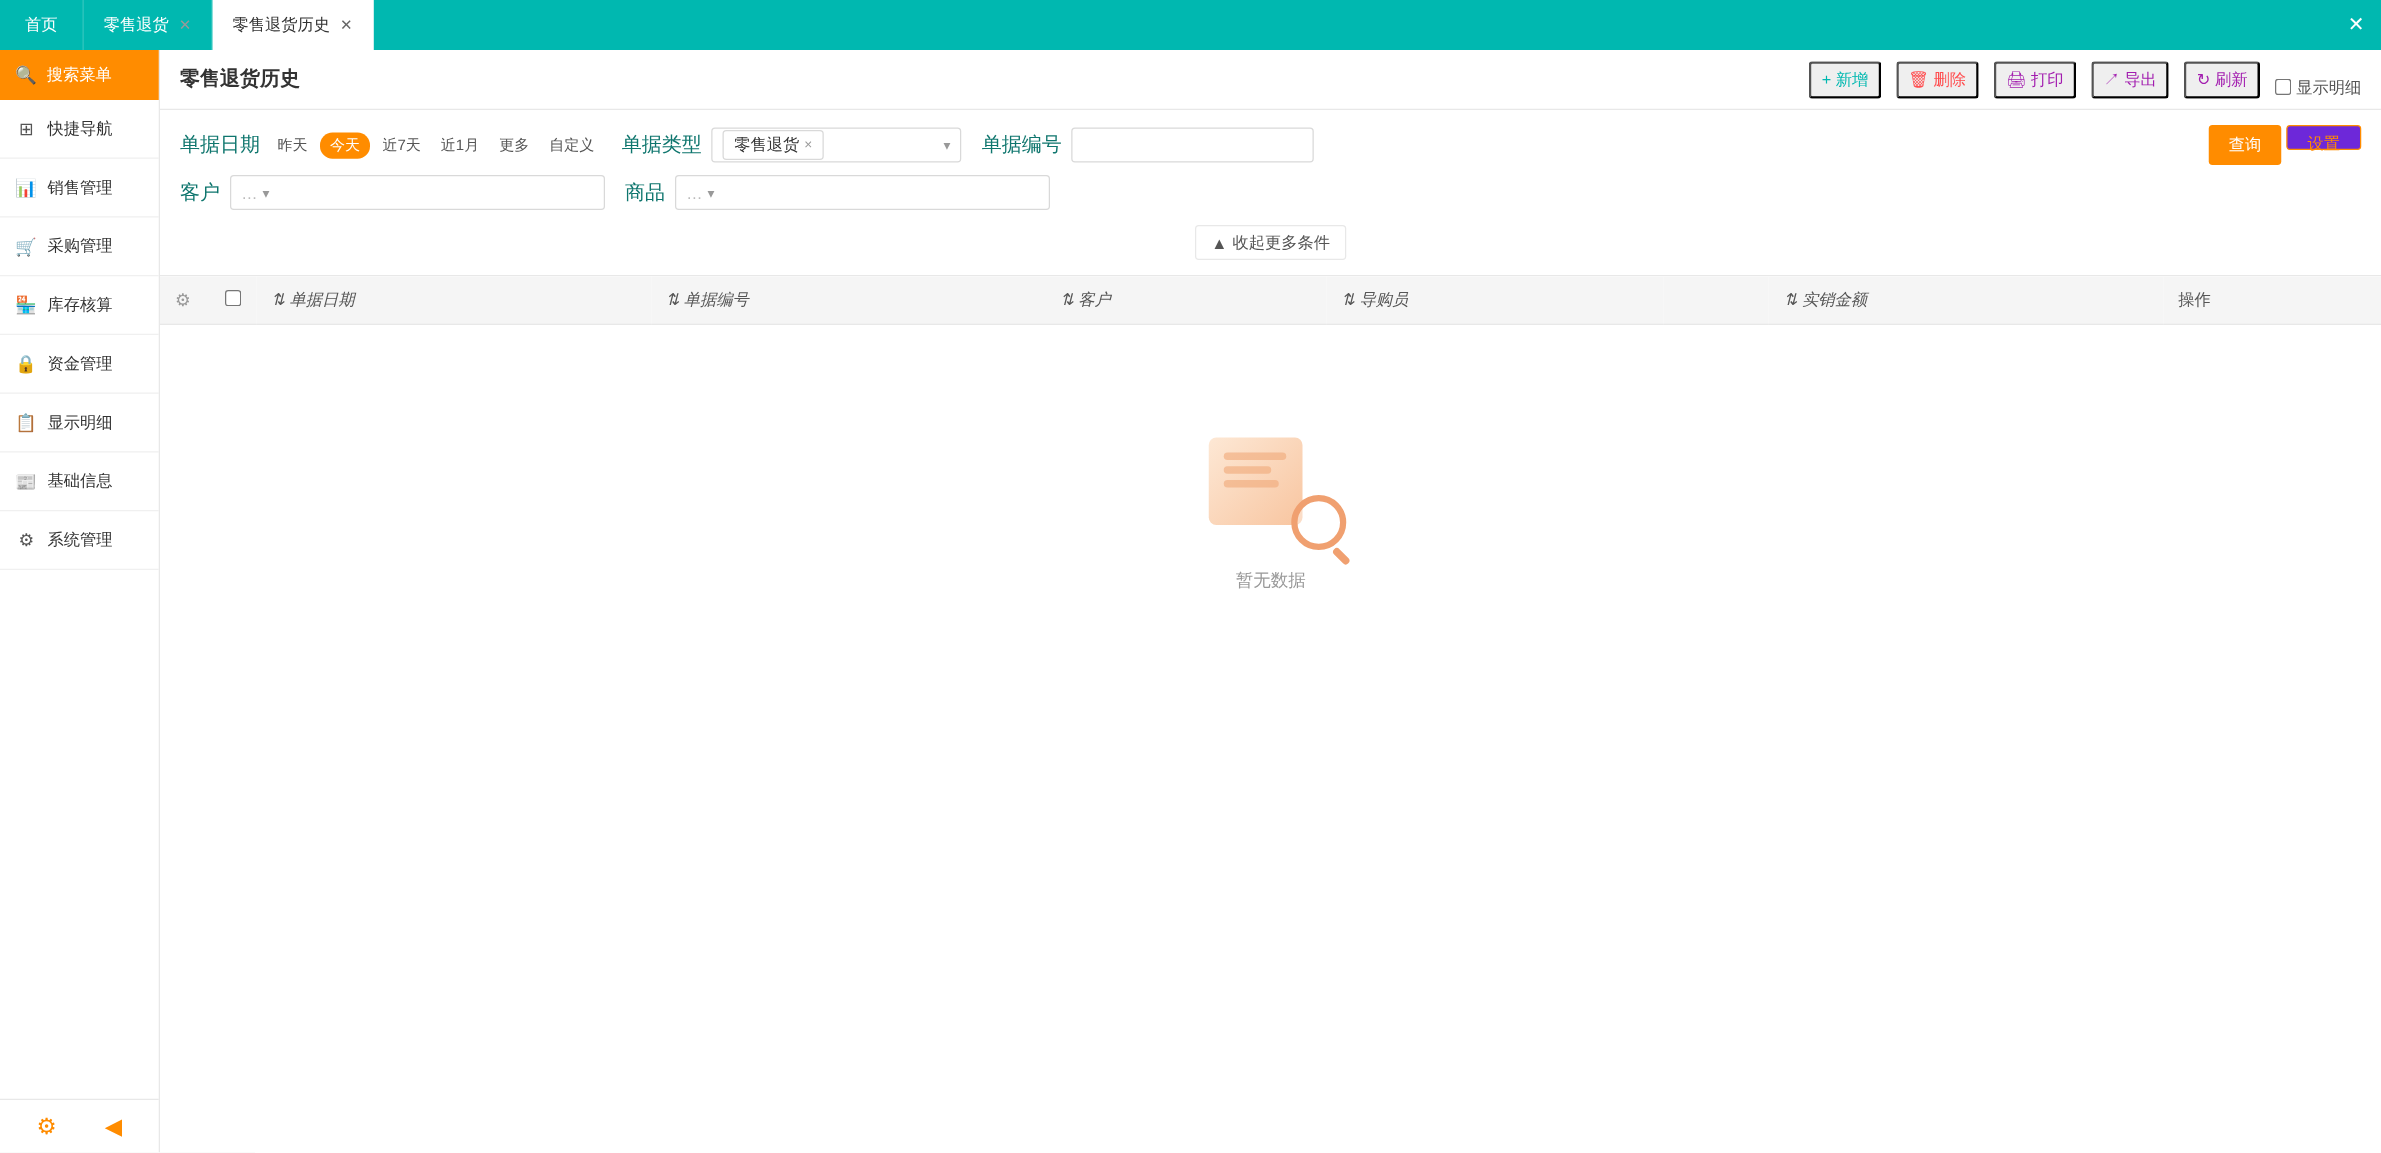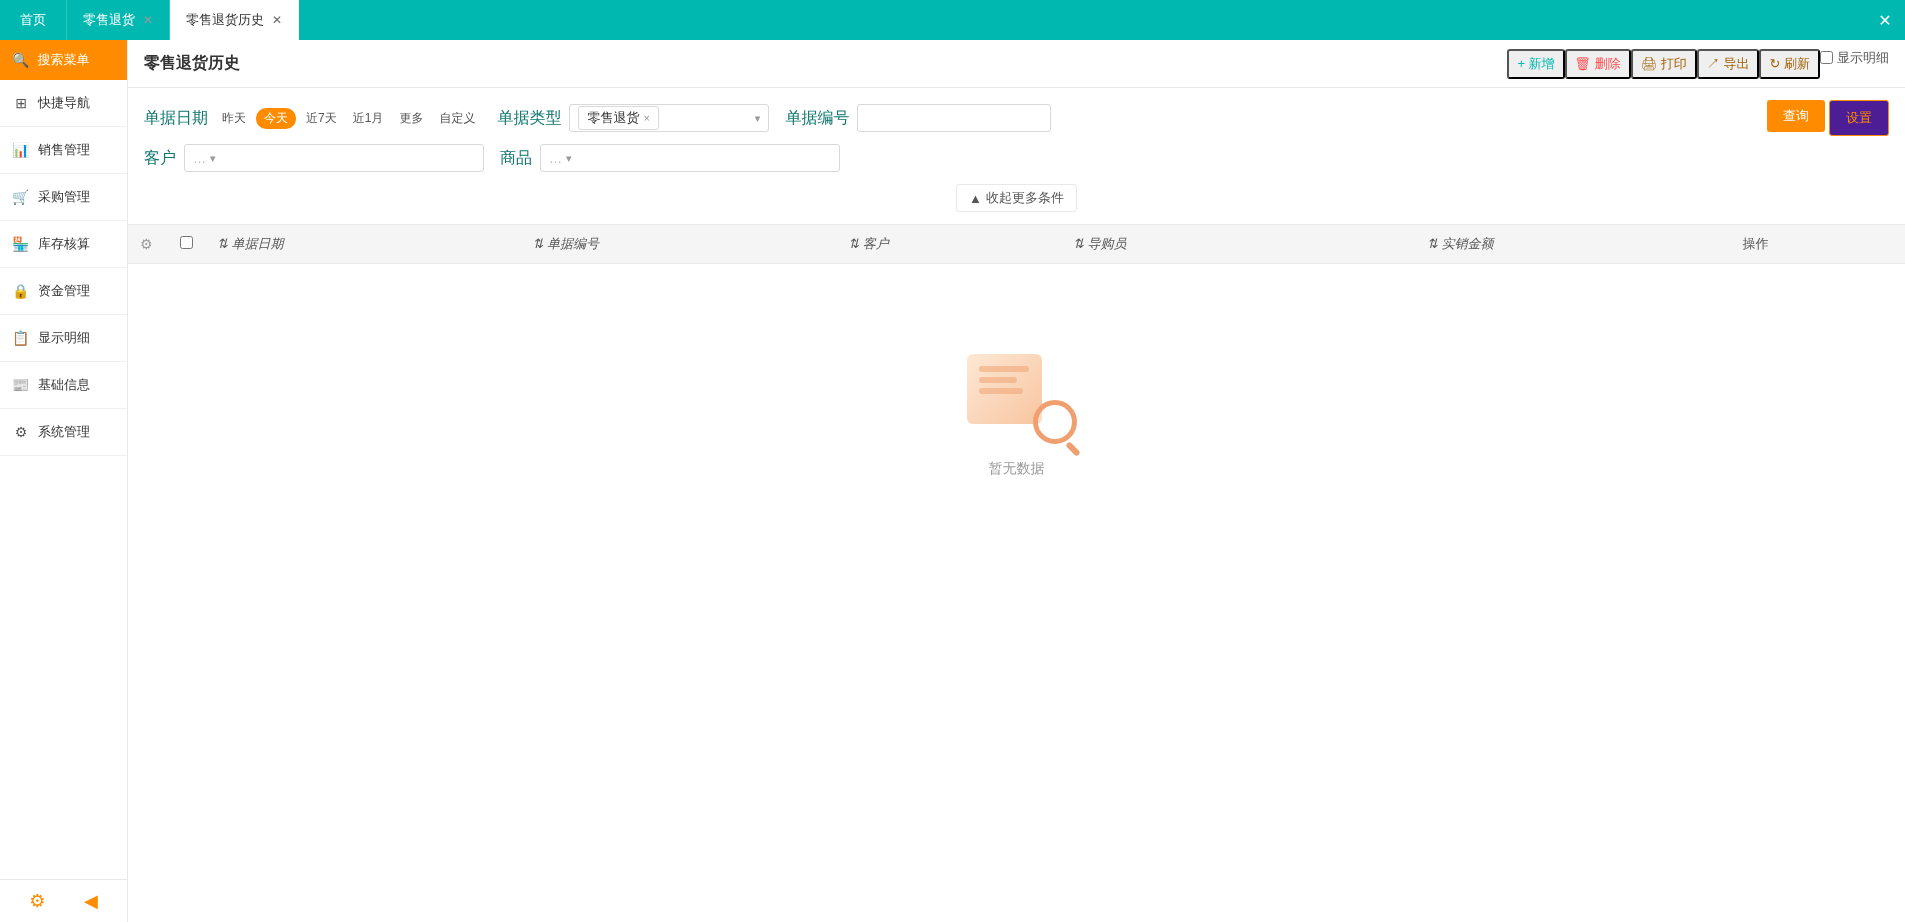--- a/index.html
+++ b/index.html
@@ -62,24 +62,24 @@
     
     .content { flex: 1; display: flex; flex-direction: column; overflow: hidden; }
 
     
     .page-header {
       display: flex; align-items: center; justify-content: space-between;
       padding: 0 16px; height: 48px; background: #fff;
       border-bottom: 1px solid #e8e8e8;
     }
     .page-title { font-size: 16px; font-weight: bold; color: #333; }
-    .header-actions { display: flex; align-items: flex-start; }
+    .header-actions { display: flex; align-items: flex-end; gap: 12px; }
     .action-btn {
       display: flex; align-items: center; gap: 4px;
-      font-size: 13px; color: #a16207; cursor: pointer; padding: 4px 8px;
+      font-size: 13px; color: #a21caf; cursor: pointer; padding: 4px 8px;
       border-radius: 3px;
     }
     .action-btn.new { color: #00b8b0; }
     .action-btn.delete { color: #ff4d4f; }
     .display-toggle { display: flex; align-items: center; gap: 4px; font-size: 13px; color: #555; }
     .display-toggle input { cursor: pointer; }
 
     
     .filter-area {
       background: #fff; padding: 12px 16px;
@@ -155,22 +155,22 @@
     }
     .page-input {
       width: 40px; border: 1px solid #d9d9d9; border-radius: 3px;
       text-align: center; font-size: 13px; padding: 2px;
     }
     .query-btn {
       background: #ff8c00; color: #fff; border: none; border-radius: 3px;
       padding: 5px 16px; font-size: 13px; cursor: pointer; height: 32px;
     }
     .settings-btn {
-      background: #4c1d95; color: #ff8c00; border: 1px solid #ff8c00; border-radius: 3px;
-      padding: 5px 16px; font-size: 13px; cursor: pointer; height: 36px;
+      background: #6d28d9; color: #ff8c00; border: 1px solid #ff8c00; border-radius: 3px;
+      padding: 5px 16px; font-size: 13px; cursor: pointer; height: 20px;
     }
   </style>
 </head>
 <body>
 
 <div class="tab-bar">
   <div class="tab-item home">
     <span>首页</span>
   </div>
   <div class="tab-item">

